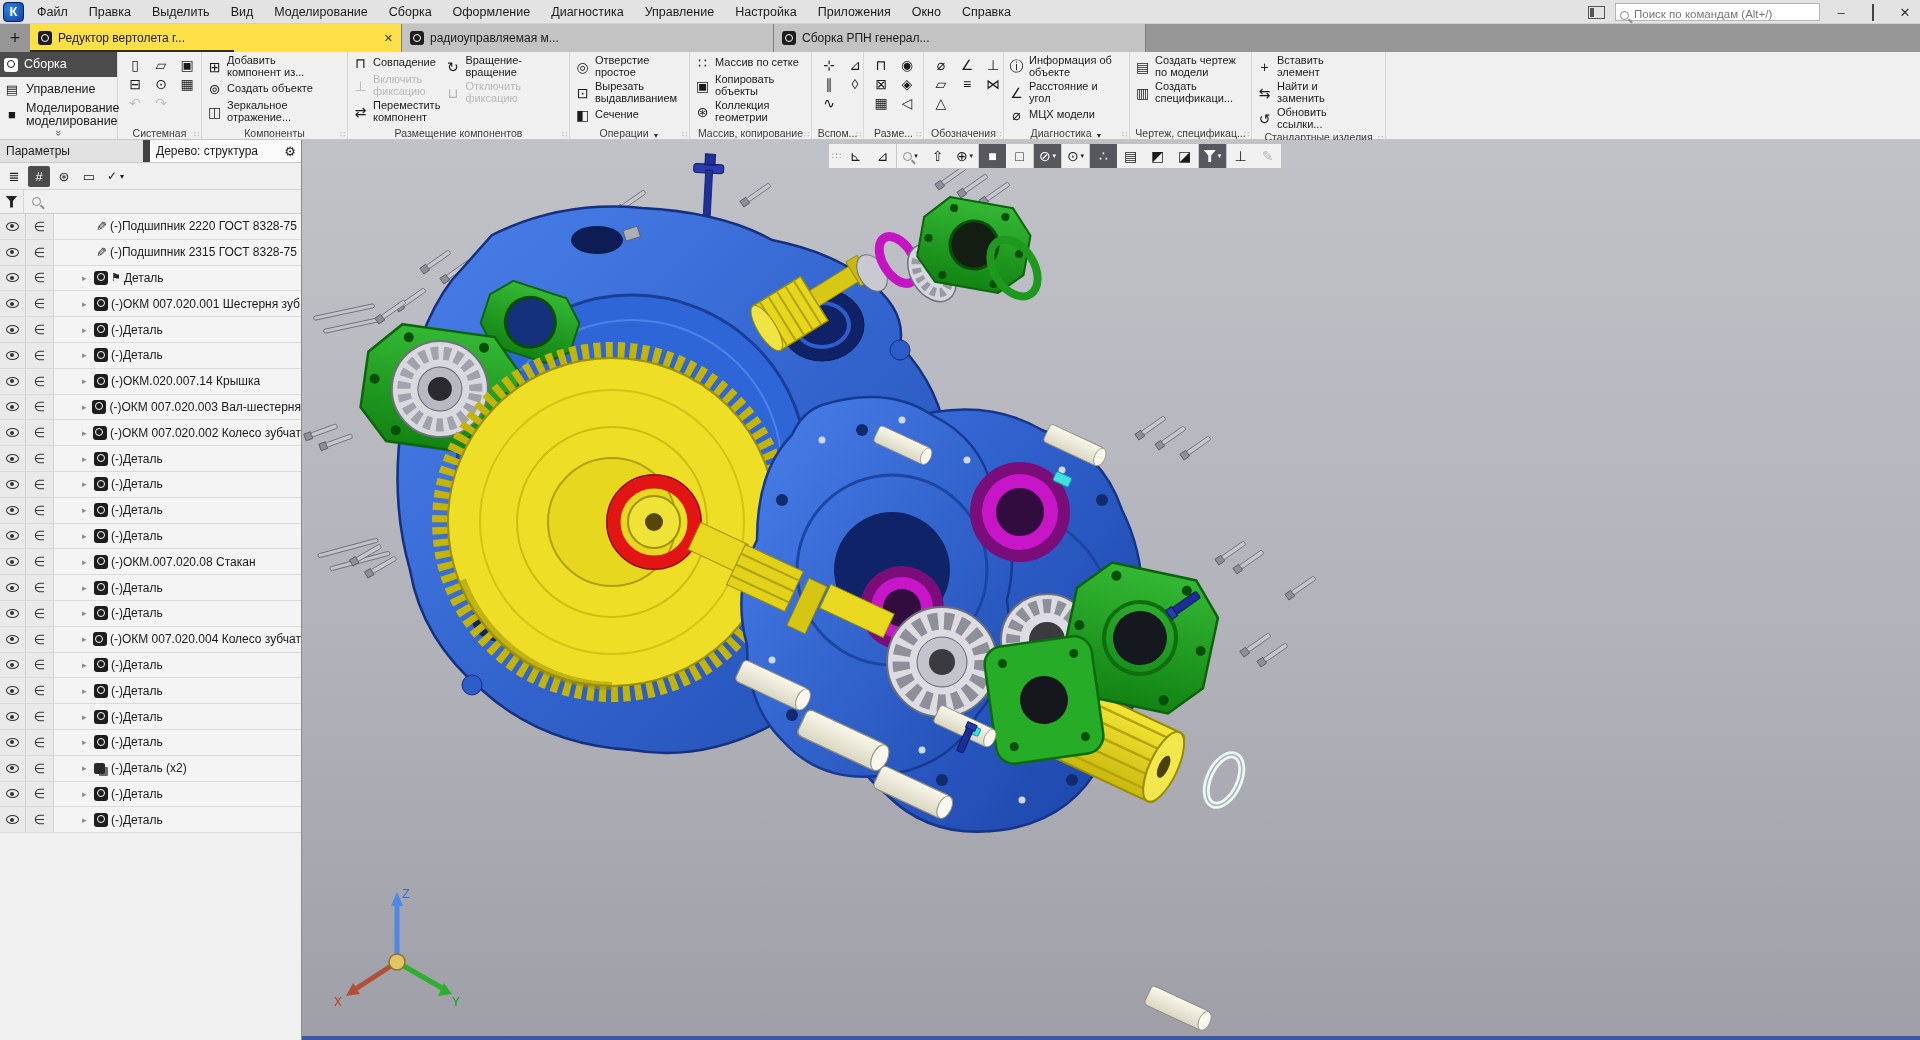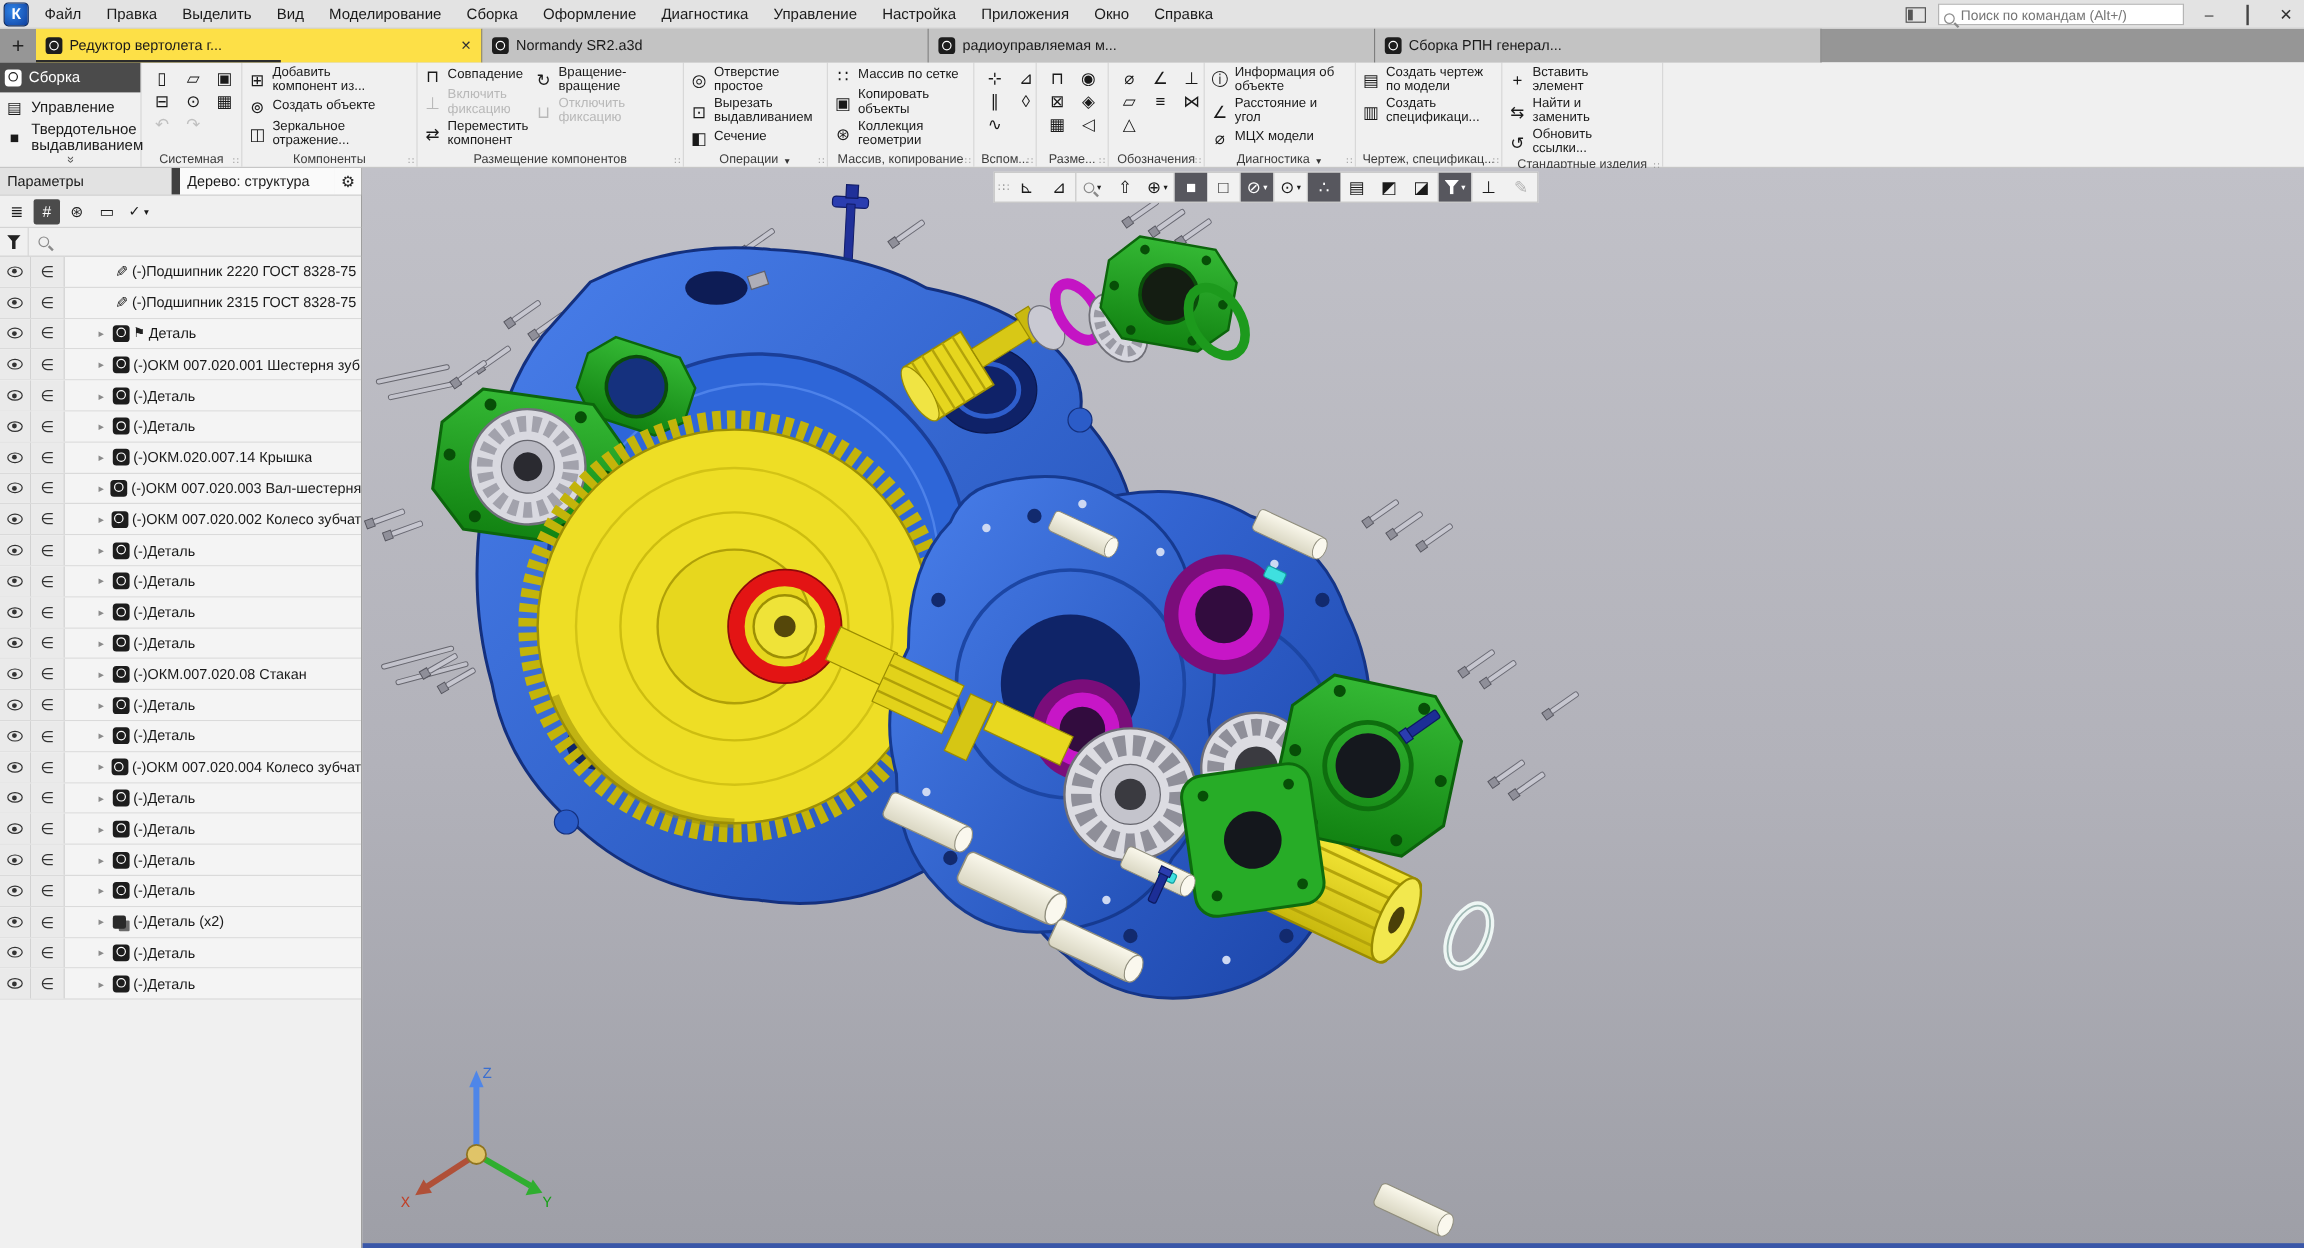--- a/index.html
+++ b/index.html
@@ -137,45 +137,41 @@
 
 <div id="tabbar">
   <div id="newtab">+</div>
 <div class="doc-tab active">
       <span class="part-ico"></span>
       <span class="lbl">Редуктор вертолета г...</span>
       <span class="tab-close">✕</span>
     </div>
     <div class="doc-tab">
       <span class="part-ico"></span>
-      <span class="lbl">Normandy SR2.a3d</span>
-    </div>
-    <div class="doc-tab">
-      <span class="part-ico"></span>
       <span class="lbl">радиоуправляемая м...</span>
     </div>
     <div class="doc-tab">
       <span class="part-ico"></span>
       <span class="lbl">Сборка РПН генерал...</span>
     </div>
   </div>
 
 <div id="ribbon">
   <div id="modes">
       <div class="mode-item active">
         <span class="part-ico part-ico--inv"></span>
         <span>Сборка</span>
       </div>
       <div class="mode-item">
         <span class="mode-glyph">▤</span>
         <span>Управление</span>
       </div>
       <div class="mode-item">
         <span class="mode-glyph">■</span>
-        <span>Твердотельное выдавливанием</span>
+        <span>Моделирование моделирование</span>
       </div>
       <div id="modes-chevron">»</div>
     </div>
 <div class="rgroup" style="width: 84px;">
       <div class="rbody">
         <div class="icon-grid" style="grid-template-columns: repeat(3, 18px);">
           <span class="ig">▯</span>
           <span class="ig">▱</span>
           <span class="ig">▣</span>
           <span class="ig">⊟</span>

